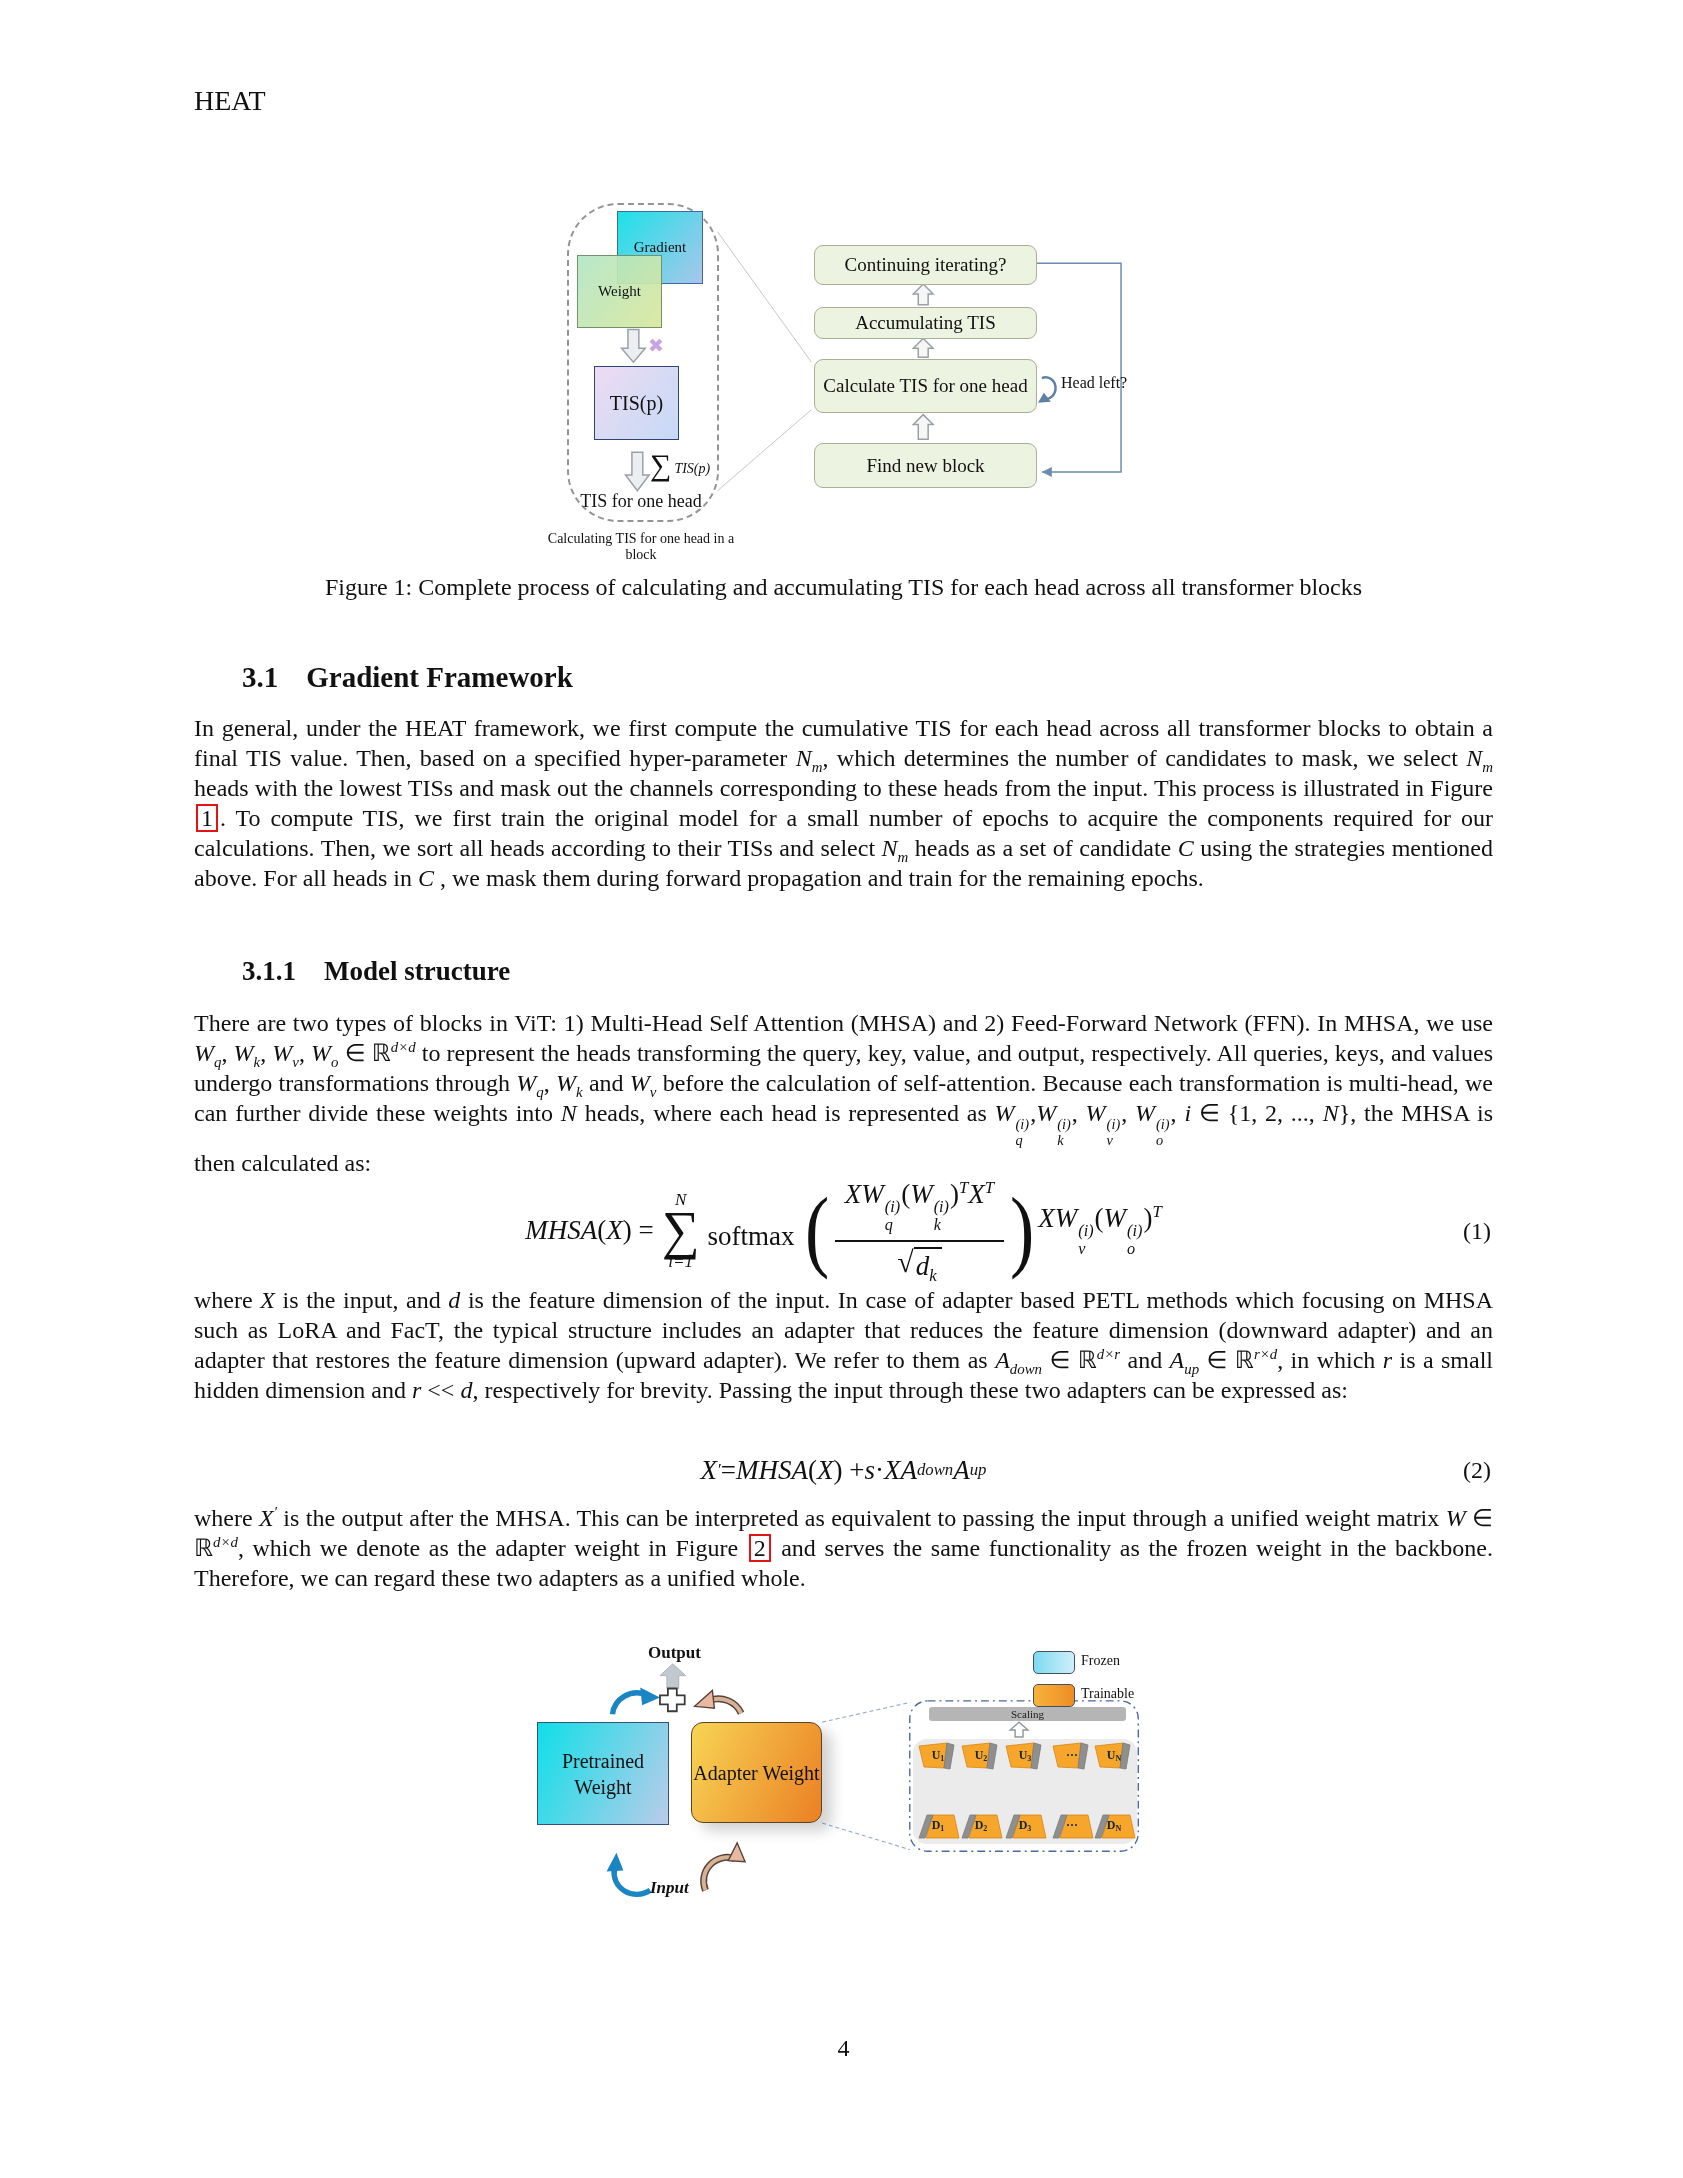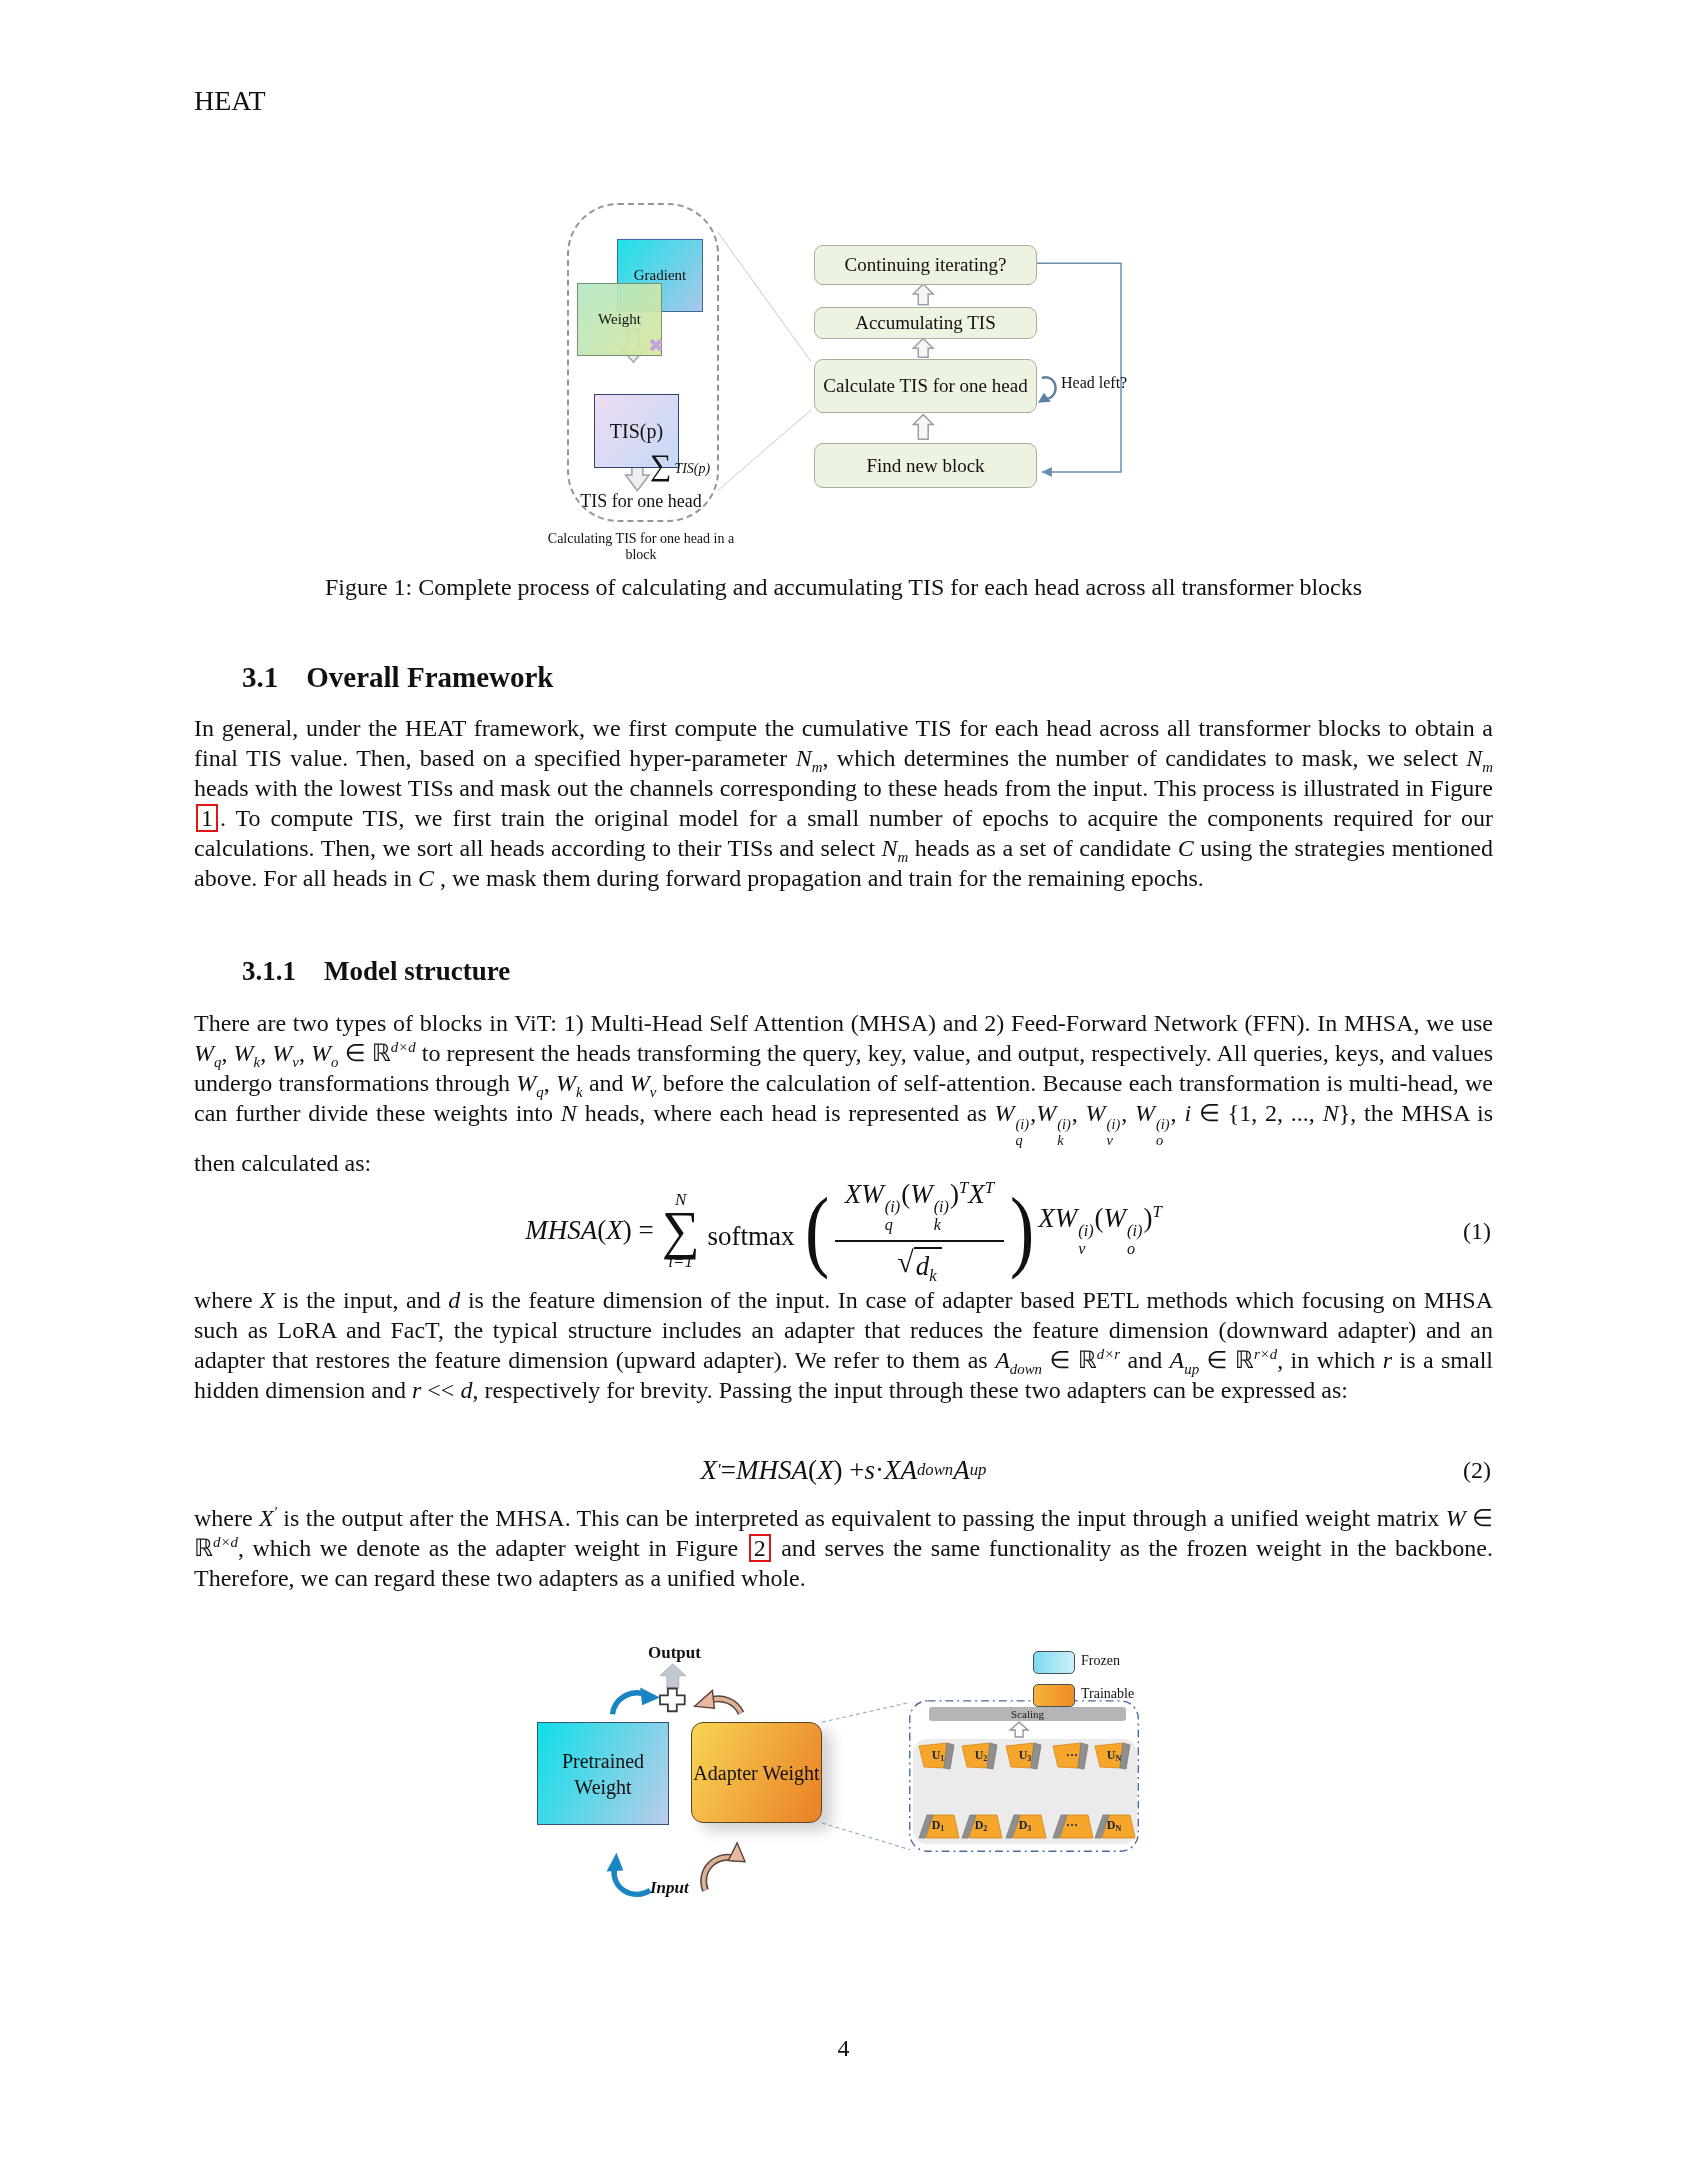--- a/index.html
+++ b/index.html
@@ -26,21 +26,21 @@
   .frac{display:inline-flex;flex-direction:column;align-items:center;margin:0 2px;}
   .frac .num{padding:0 10px 6px 10px;border-bottom:2px solid #111;}
   .frac .den{padding-top:5px;display:inline-flex;align-items:flex-start;}
   .radical{font-size:30px;line-height:1;margin-right:0;}
   .rad-arg{border-top:2px solid #111;padding:2px 5px 0 2px;}
   .op{margin:12px 6px 0 0;}
   
   #fig1{position:absolute;left:567px;top:198px;width:569px;height:364px;}
   #fig1 .dashed-box{position:absolute;left:0;top:5px;width:148px;height:315px;
       border:2px dashed #949494;border-radius:51px;}
-  .f1box{position:absolute;display:flex;align-items:center;justify-content:center;font-size:15px;margin-top:28px;}
+  .f1box{position:absolute;display:flex;align-items:center;justify-content:center;font-size:15px;}
   #f1-gradient{left:50px;top:13px;width:84px;height:71px;border:1px solid #3f68a0;
       background:linear-gradient(130deg,#1ee1e8,#a9c6ea);}
   #f1-weight{left:10px;top:57px;width:83px;height:71px;border:1px solid #70936e;
       background:linear-gradient(130deg,rgba(178,230,198,.92),rgba(217,231,156,.92));}
   #f1-tis{left:27px;top:168px;width:83px;height:72px;border:1px solid #2f4470;font-size:20px;
       background:linear-gradient(130deg,#ecdcf2,#c6d9f6);}
   #f1-cross{position:absolute;left:81px;top:136px;font-size:19px;color:#c7a3e2;font-family:"DejaVu Sans",sans-serif;}
   #f1-sumrow{position:absolute;left:83px;top:252px;display:flex;align-items:flex-end;}
   #f1-sumrow .sum-glyph{font-size:30px;line-height:1;}
   #f1-sumrow .sum-term{font-size:14px;font-style:italic;margin:0 0 3px 3px;}
@@ -118,21 +118,21 @@
     <div class="flowbox" style="top:47px;height:38px;">Continuing iterating?</div>
     <div class="flowbox" style="top:109px;height:30px;">Accumulating TIS</div>
     <div class="flowbox" style="top:161px;height:52px;">Calculate TIS for one head</div>
     <div class="flowbox" style="top:245px;height:43px;">Find new block</div>
     <div id="f1-headleft">Head left?</div>
   </div>
 
   <div id="fig1-caption">Figure 1: Complete process of calculating and accumulating TIS for each head across all transformer blocks</div>
 
   <div class="heading" style="top:661px;font-size:29px;">
-    <span class="h-num">3.1</span><span>Overall Framework</span>
+    <span class="h-num">3.1</span><span>Gradient Framework</span>
   </div>
 
   <div class="body-text" style="top:713px;">In general, under the HEAT framework, we first compute the cumulative TIS for each head across all transformer blocks to obtain a final TIS value. Then, based on a specified hyper-parameter <span class="it">N</span><sub class="m">m</sub>, which determines the number of candidates to mask, we select <span class="it">N</span><sub class="m">m</sub> heads with the lowest TISs and mask out the channels corresponding to these heads from the input. This process is illustrated in Figure <span class="ref-link">1</span>. To compute TIS, we first train the original model for a small number of epochs to acquire the components required for our calculations. Then, we sort all heads according to their TISs and select <span class="it">N</span><sub class="m">m</sub> heads as a set of candidate <span class="it">C</span> using the strategies mentioned above. For all heads in <span class="it">C</span> , we mask them during forward propagation and train for the remaining epochs.</div>
 
   <div class="heading" style="top:956px;font-size:27px;">
     <span class="h-num">3.1.1</span><span>Model structure</span>
   </div>
 
   <div class="body-text" style="top:1008px;">There are two types of blocks in ViT: 1) Multi-Head Self Attention (MHSA) and 2) Feed-Forward Network (FFN). In MHSA, we use <span class="it">W</span><sub class="m">q</sub>, <span class="it">W</span><sub class="m">k</sub>, <span class="it">W</span><sub class="m">v</sub>, <span class="it">W</span><sub class="m">o</sub> ∈ ℝ<sup class="m">d×d</sup> to represent the heads transforming the query, key, value, and output, respectively. All queries, keys, and values undergo transformations through <span class="it">W</span><sub class="m">q</sub>, <span class="it">W</span><sub class="m">k</sub> and <span class="it">W</span><sub class="m">v</sub> before the calculation of self-attention. Because each transformation is multi-head, we can further divide these weights into <span class="it">N</span> heads, where each head is represented as <span class="it">W</span><span class="supsub">
         <span>(i)</span>

